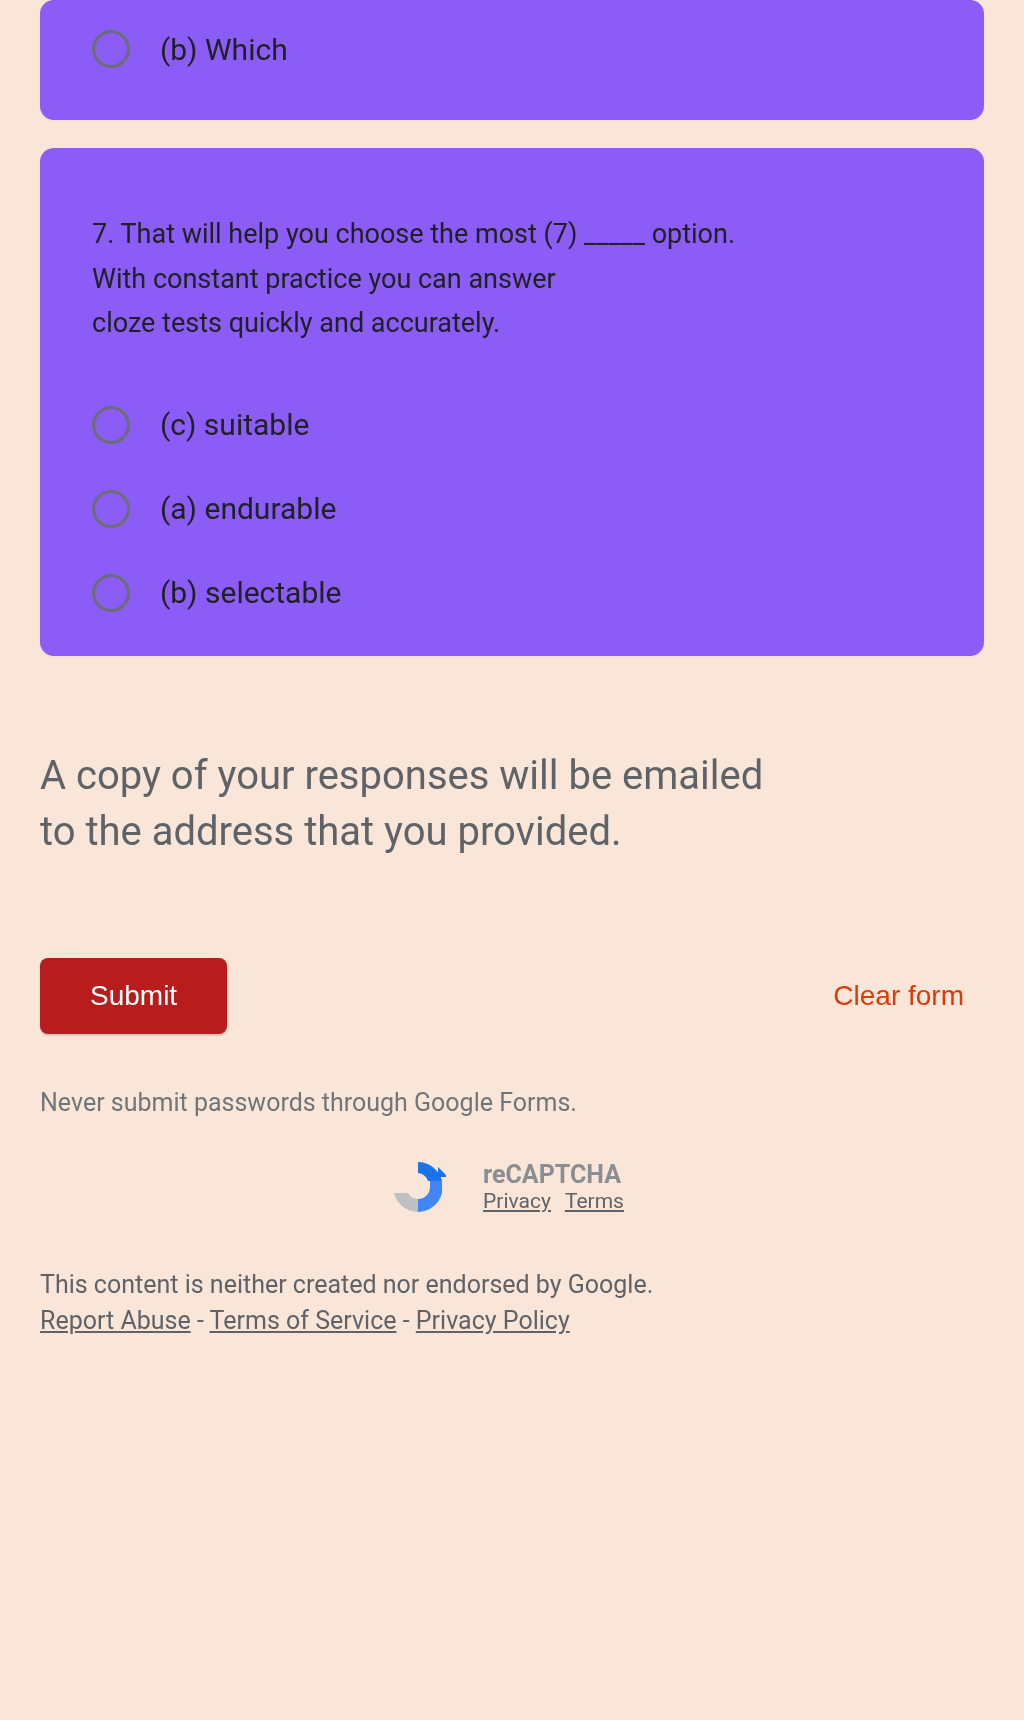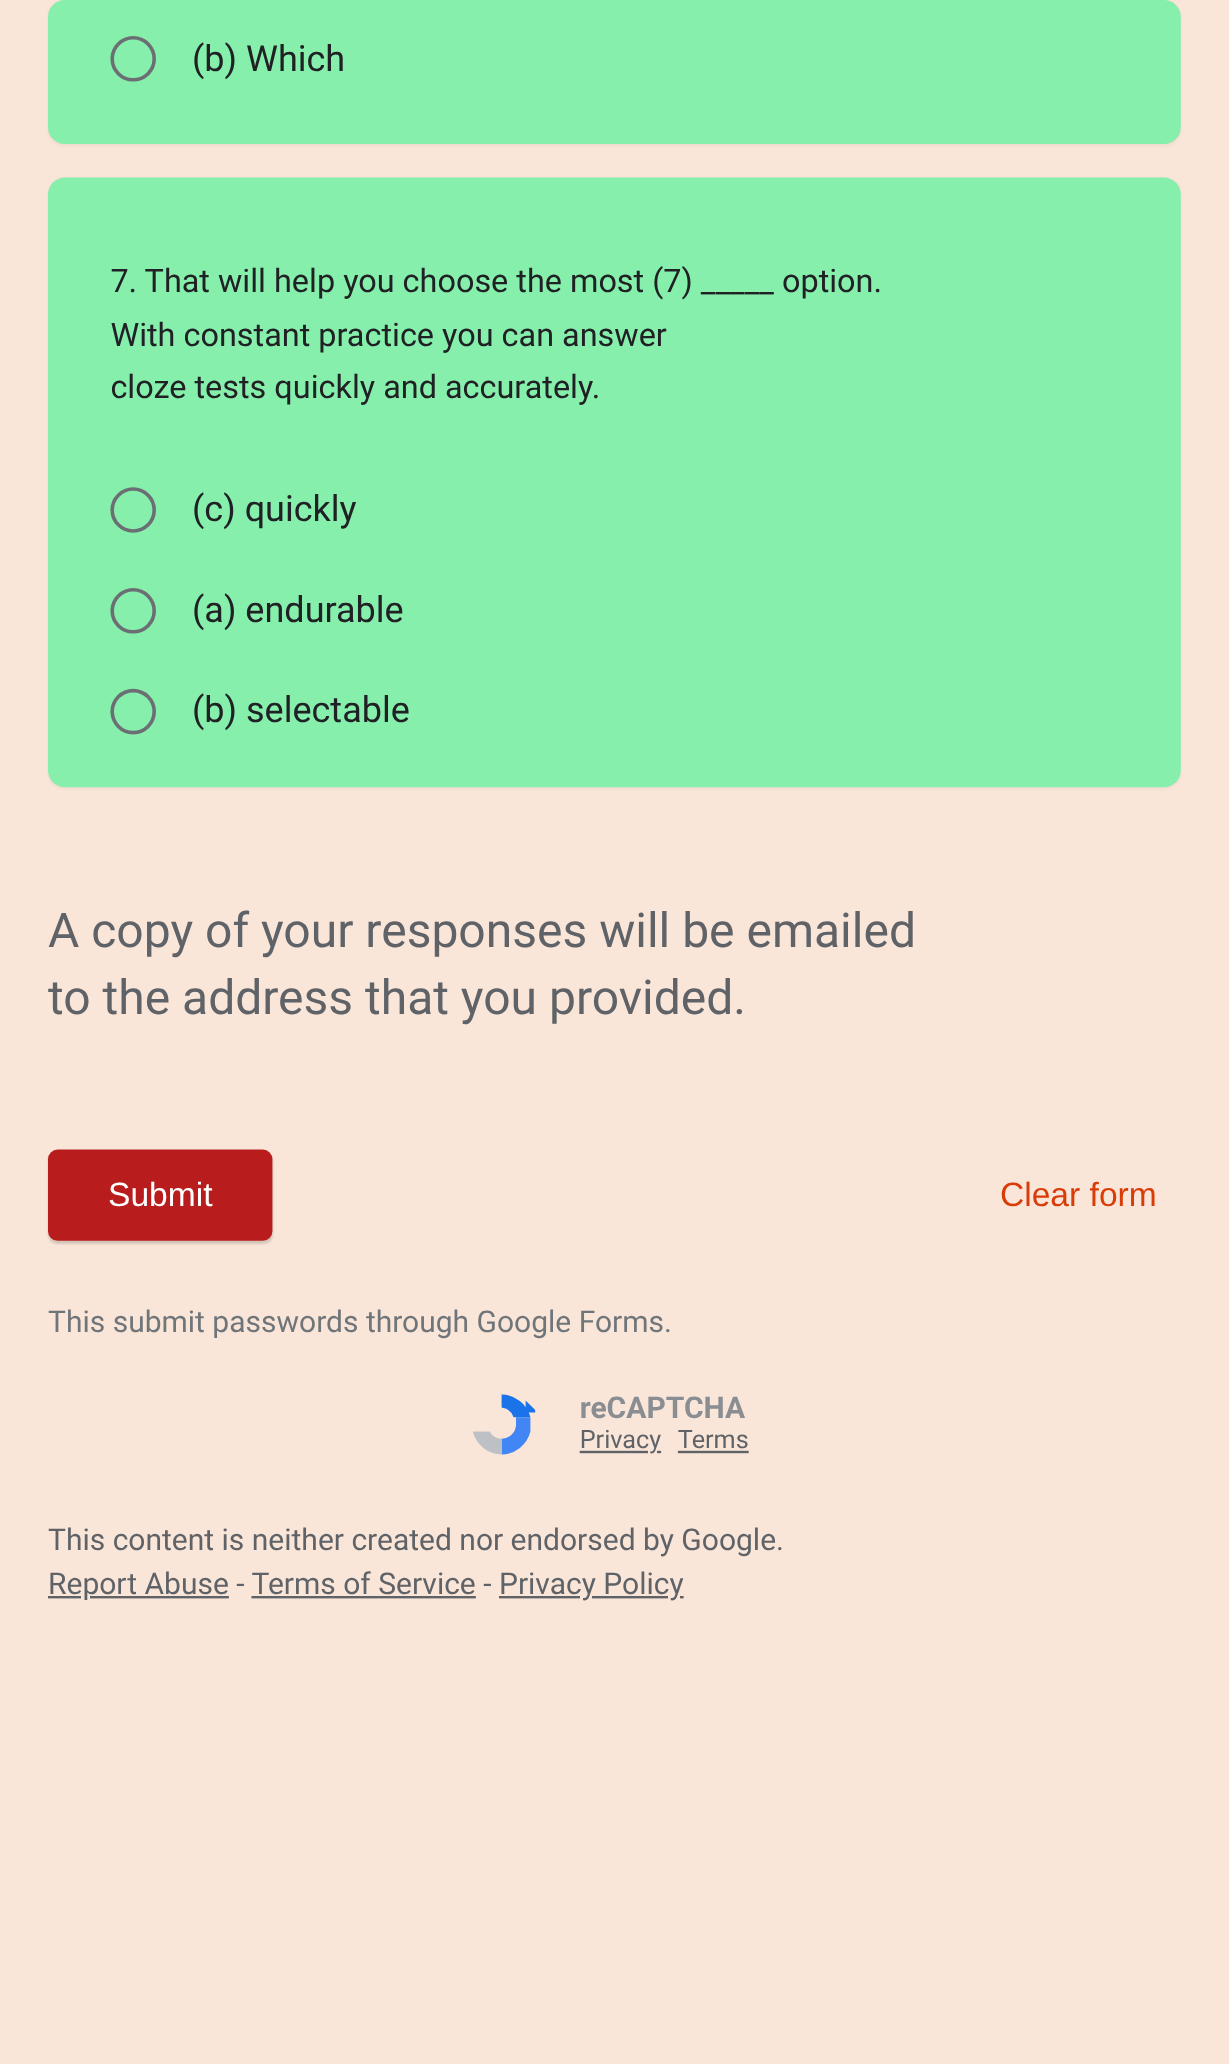--- a/index.html
+++ b/index.html
@@ -6,21 +6,21 @@
   html, body { height: 100%; }
   body {
     font-family: Roboto, Arial, sans-serif;
     background: #fae6d9;
     color: #202124;
     width: 1024px;
     min-height: 1720px;
     padding: 0 40px;
   }
   .card {
-    background: #86efac;
+    background: #8b5cf6;
     border-radius: 14px;
     padding: 36px 52px 48px 52px;
     box-shadow: 0 1px 3px rgba(0,0,0,.05);
   }
   .q6 { margin-top: 0; padding-top: 30px; padding-bottom: 52px; }
   .q7 { margin-top: 28px; padding-top: 64px; padding-bottom: 44px; }
   .question-text {
     font-size: 27px;
     line-height: 1.65;
     color: #202124;
@@ -129,41 +129,41 @@
   </div>
 </div>
 
 <div class="card q7">
   <div class="question-text">
     7. That will help you choose the most (7) _____ option. With constant practice you can answer<br>cloze tests quickly and accurately.
   </div>
   <div class="options">
     <div class="option">
       <span class="radio"></span>
-      <span class="option-label">(c) quickly</span>
+      <span class="option-label">(c) suitable</span>
     </div>
     <div class="option">
       <span class="radio"></span>
       <span class="option-label">(a) endurable</span>
     </div>
     <div class="option">
       <span class="radio"></span>
       <span class="option-label">(b) selectable</span>
     </div>
   </div>
 </div>
 
 <div class="notice">A copy of your responses will be emailed to the address that you provided.</div>
 
 <div class="actions">
   <button class="submit-btn">Submit</button>
   <button class="clear-btn">Clear form</button>
 </div>
 
-<div class="disclaimer">This submit passwords through Google Forms.</div>
+<div class="disclaimer">Never submit passwords through Google Forms.</div>
 
 <div class="recaptcha">
   <span class="recaptcha-icon">
     <svg viewBox="0 0 56 56" width="56" height="56">
       <path d="M28 3 A25 25 0 0 1 52 22 L38 22 A12 12 0 0 0 28 14 Z" fill="#1a73e8"></path>
       <path d="M52 22 L52 34 A25 25 0 0 1 28 53 L28 40 A12 12 0 0 0 40 28 L40 22 Z" fill="#4285f4"></path>
       <path d="M28 53 A25 25 0 0 1 4 34 L18 34 A12 12 0 0 0 28 40 Z" fill="#bdc1c6"></path>
       <polygon points="48,8 58,18 48,18" fill="#1a73e8"></polygon>
     </svg>
   </span>

